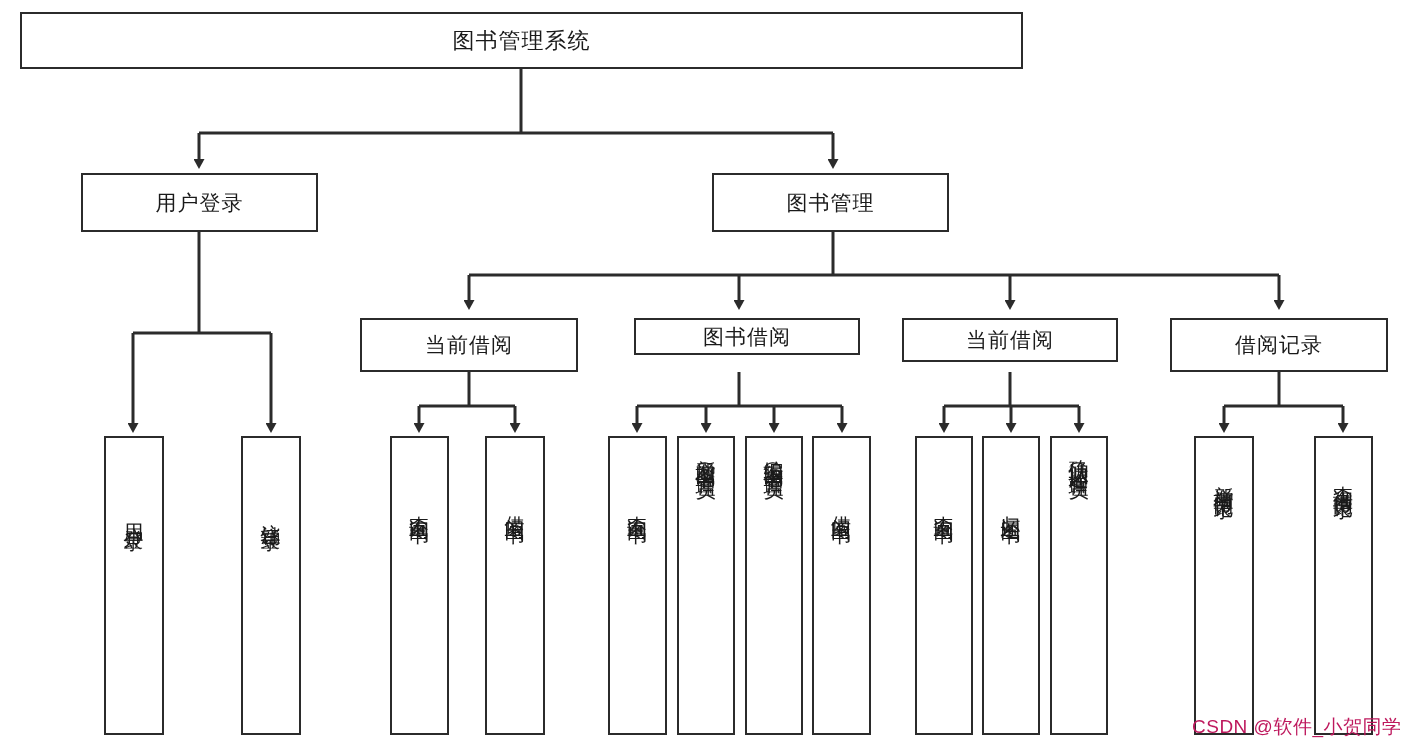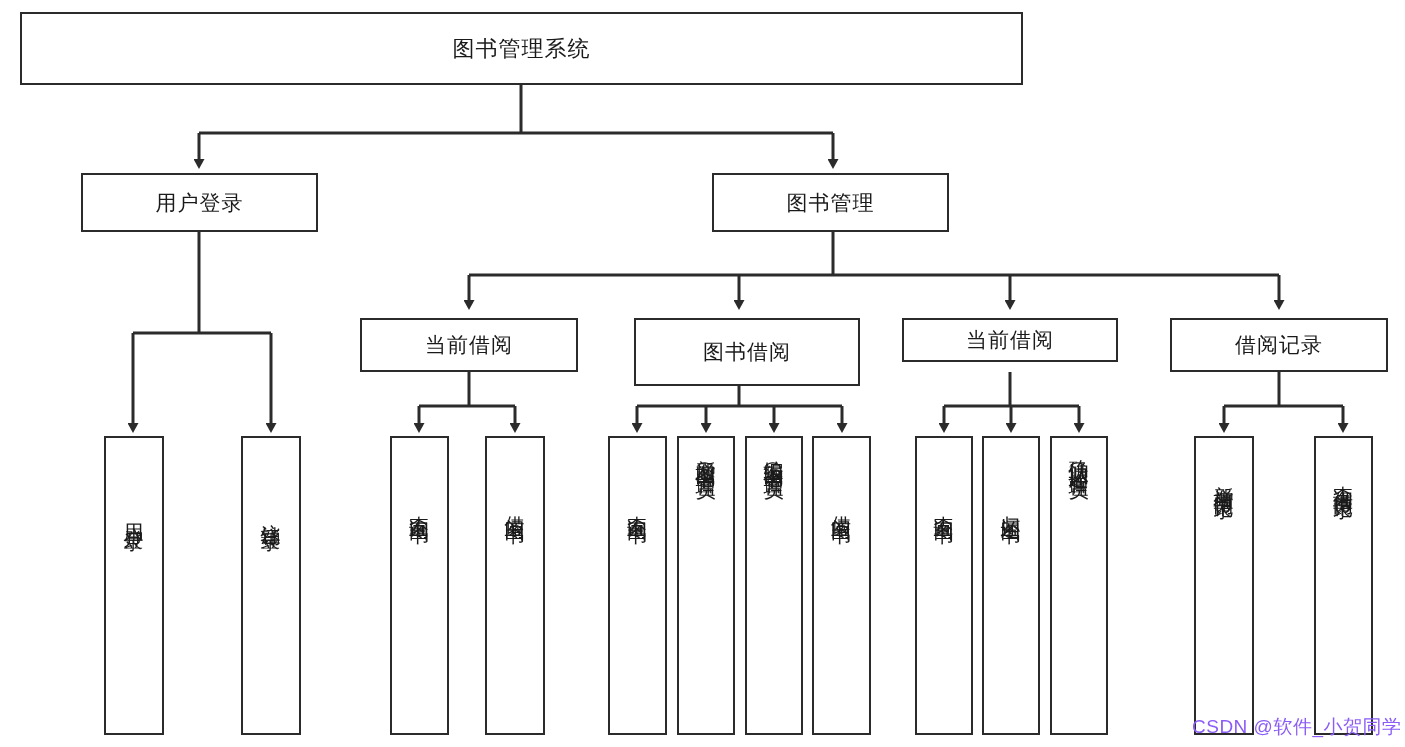--- a/index.html
+++ b/index.html
@@ -56,21 +56,21 @@
     writing-mode: vertical-rl;
     text-orientation: upright;
     letter-spacing: 3px;
     line-height: 1;
     white-space: nowrap;
     display: block;
   }
   .watermark {
     position: absolute;
     font-size: 19px;
-    color: #8b5cf6;
+    color: #be185d;
     white-space: nowrap;
     letter-spacing: 0.5px;
     pointer-events: none;
   }
 </style>
 </head>
 <body>
 
 <div id="canvas">
 
@@ -117,37 +117,37 @@
       <path d="M1011,406 L1011,424" marker-end="url(#arrow)"></path>
       <path d="M1079,406 L1079,424" marker-end="url(#arrow)"></path>
 
       <path d="M1279,372 L1279,406"></path>
       <path d="M1224,406 L1343,406"></path>
       <path d="M1224,406 L1224,424" marker-end="url(#arrow)"></path>
       <path d="M1343,406 L1343,424" marker-end="url(#arrow)"></path>
     </g>
   </svg>
 
-  <div class="node node-h node-root" style="left:20px; top:12px; width:1003px; height:73px;">
+  <div class="node node-h node-root" style="left:20px; top:12px; width:1003px; height:57px;">
     <span>图书管理系统</span>
   </div>
 
   <div class="node node-h" style="left:81px; top:173px; width:237px; height:59px;">
     <span>用户登录</span>
   </div>
 
   <div class="node node-h" style="left:712px; top:173px; width:237px; height:59px;align-items:center;">
     <span>图书管理</span>
   </div>
 
   <div class="node node-h" style="left:360px; top:318px; width:218px; height:54px;">
     <span>当前借阅</span>
   </div>
 
-  <div class="node node-h" style="left:634px; top:318px; width:226px; height:68px;">
+  <div class="node node-h" style="left:634px; top:318px; width:226px; height:37px;">
     <span>图书借阅</span>
   </div>
 
   <div class="node node-h" style="left:902px; top:318px; width:216px; height:44px;">
     <span>当前借阅</span>
   </div>
 
   <div class="node node-h" style="left:1170px; top:318px; width:218px; height:54px;">
     <span>借阅记录</span>
   </div>

